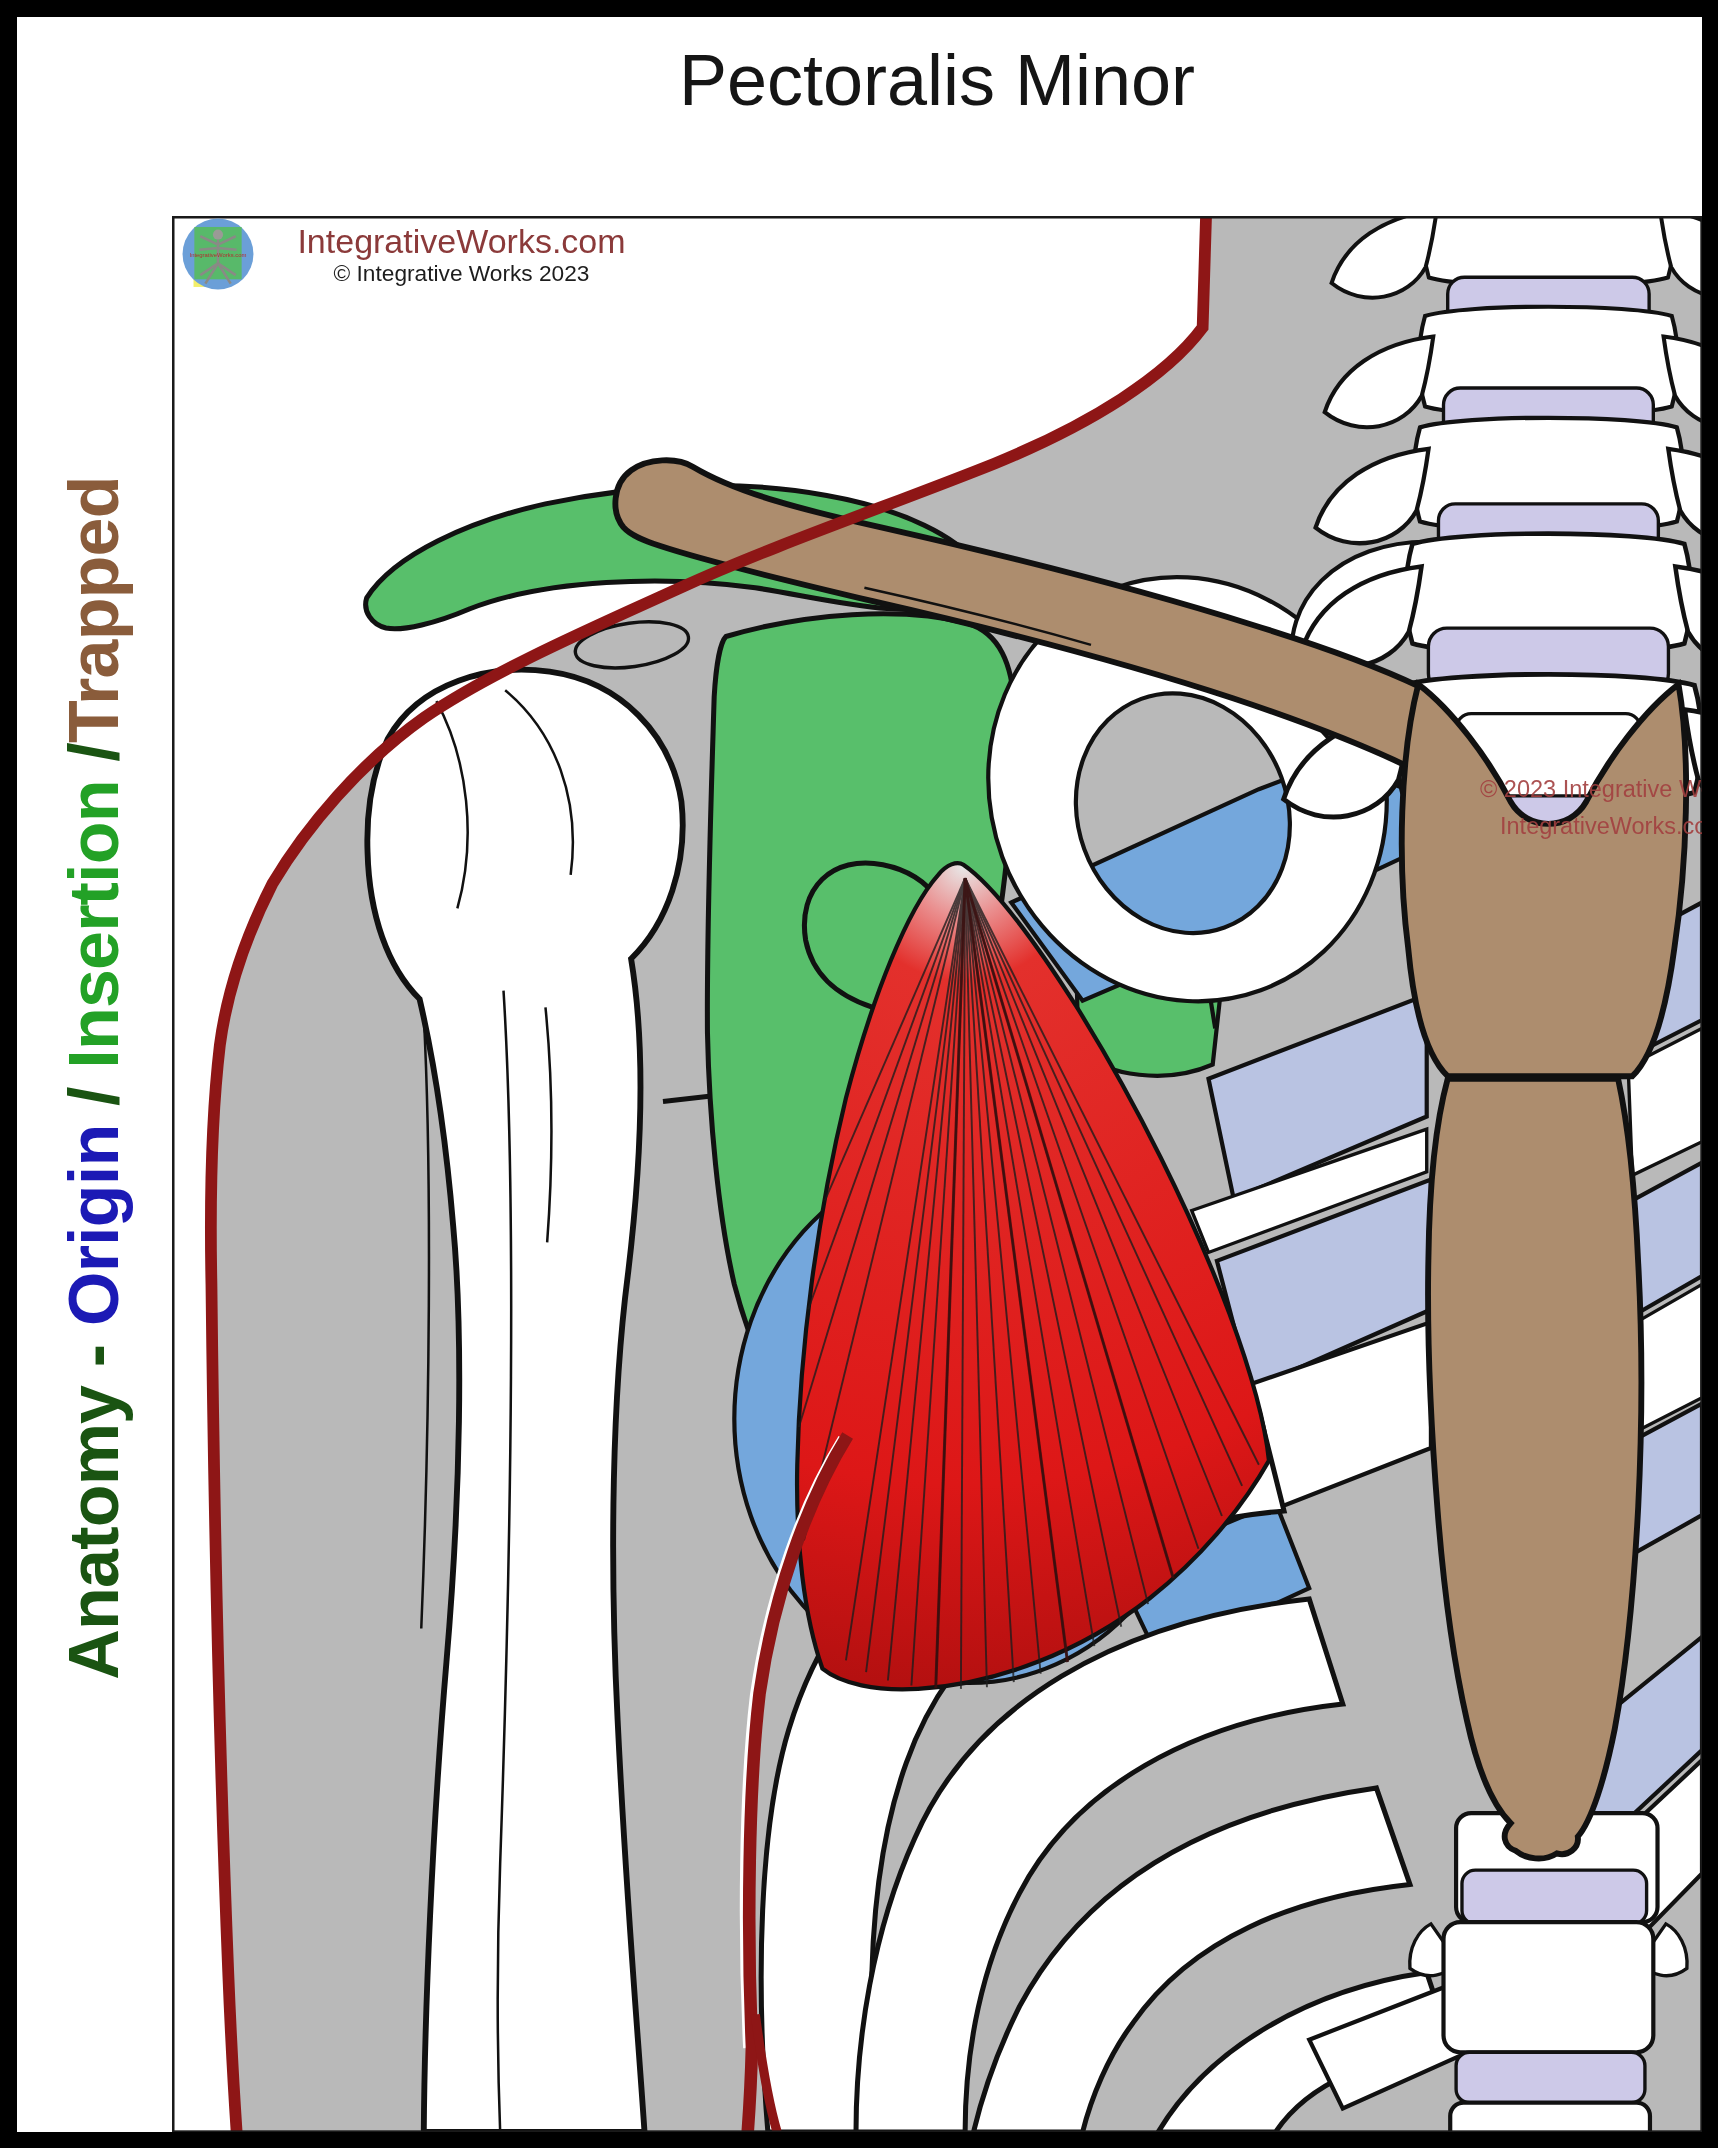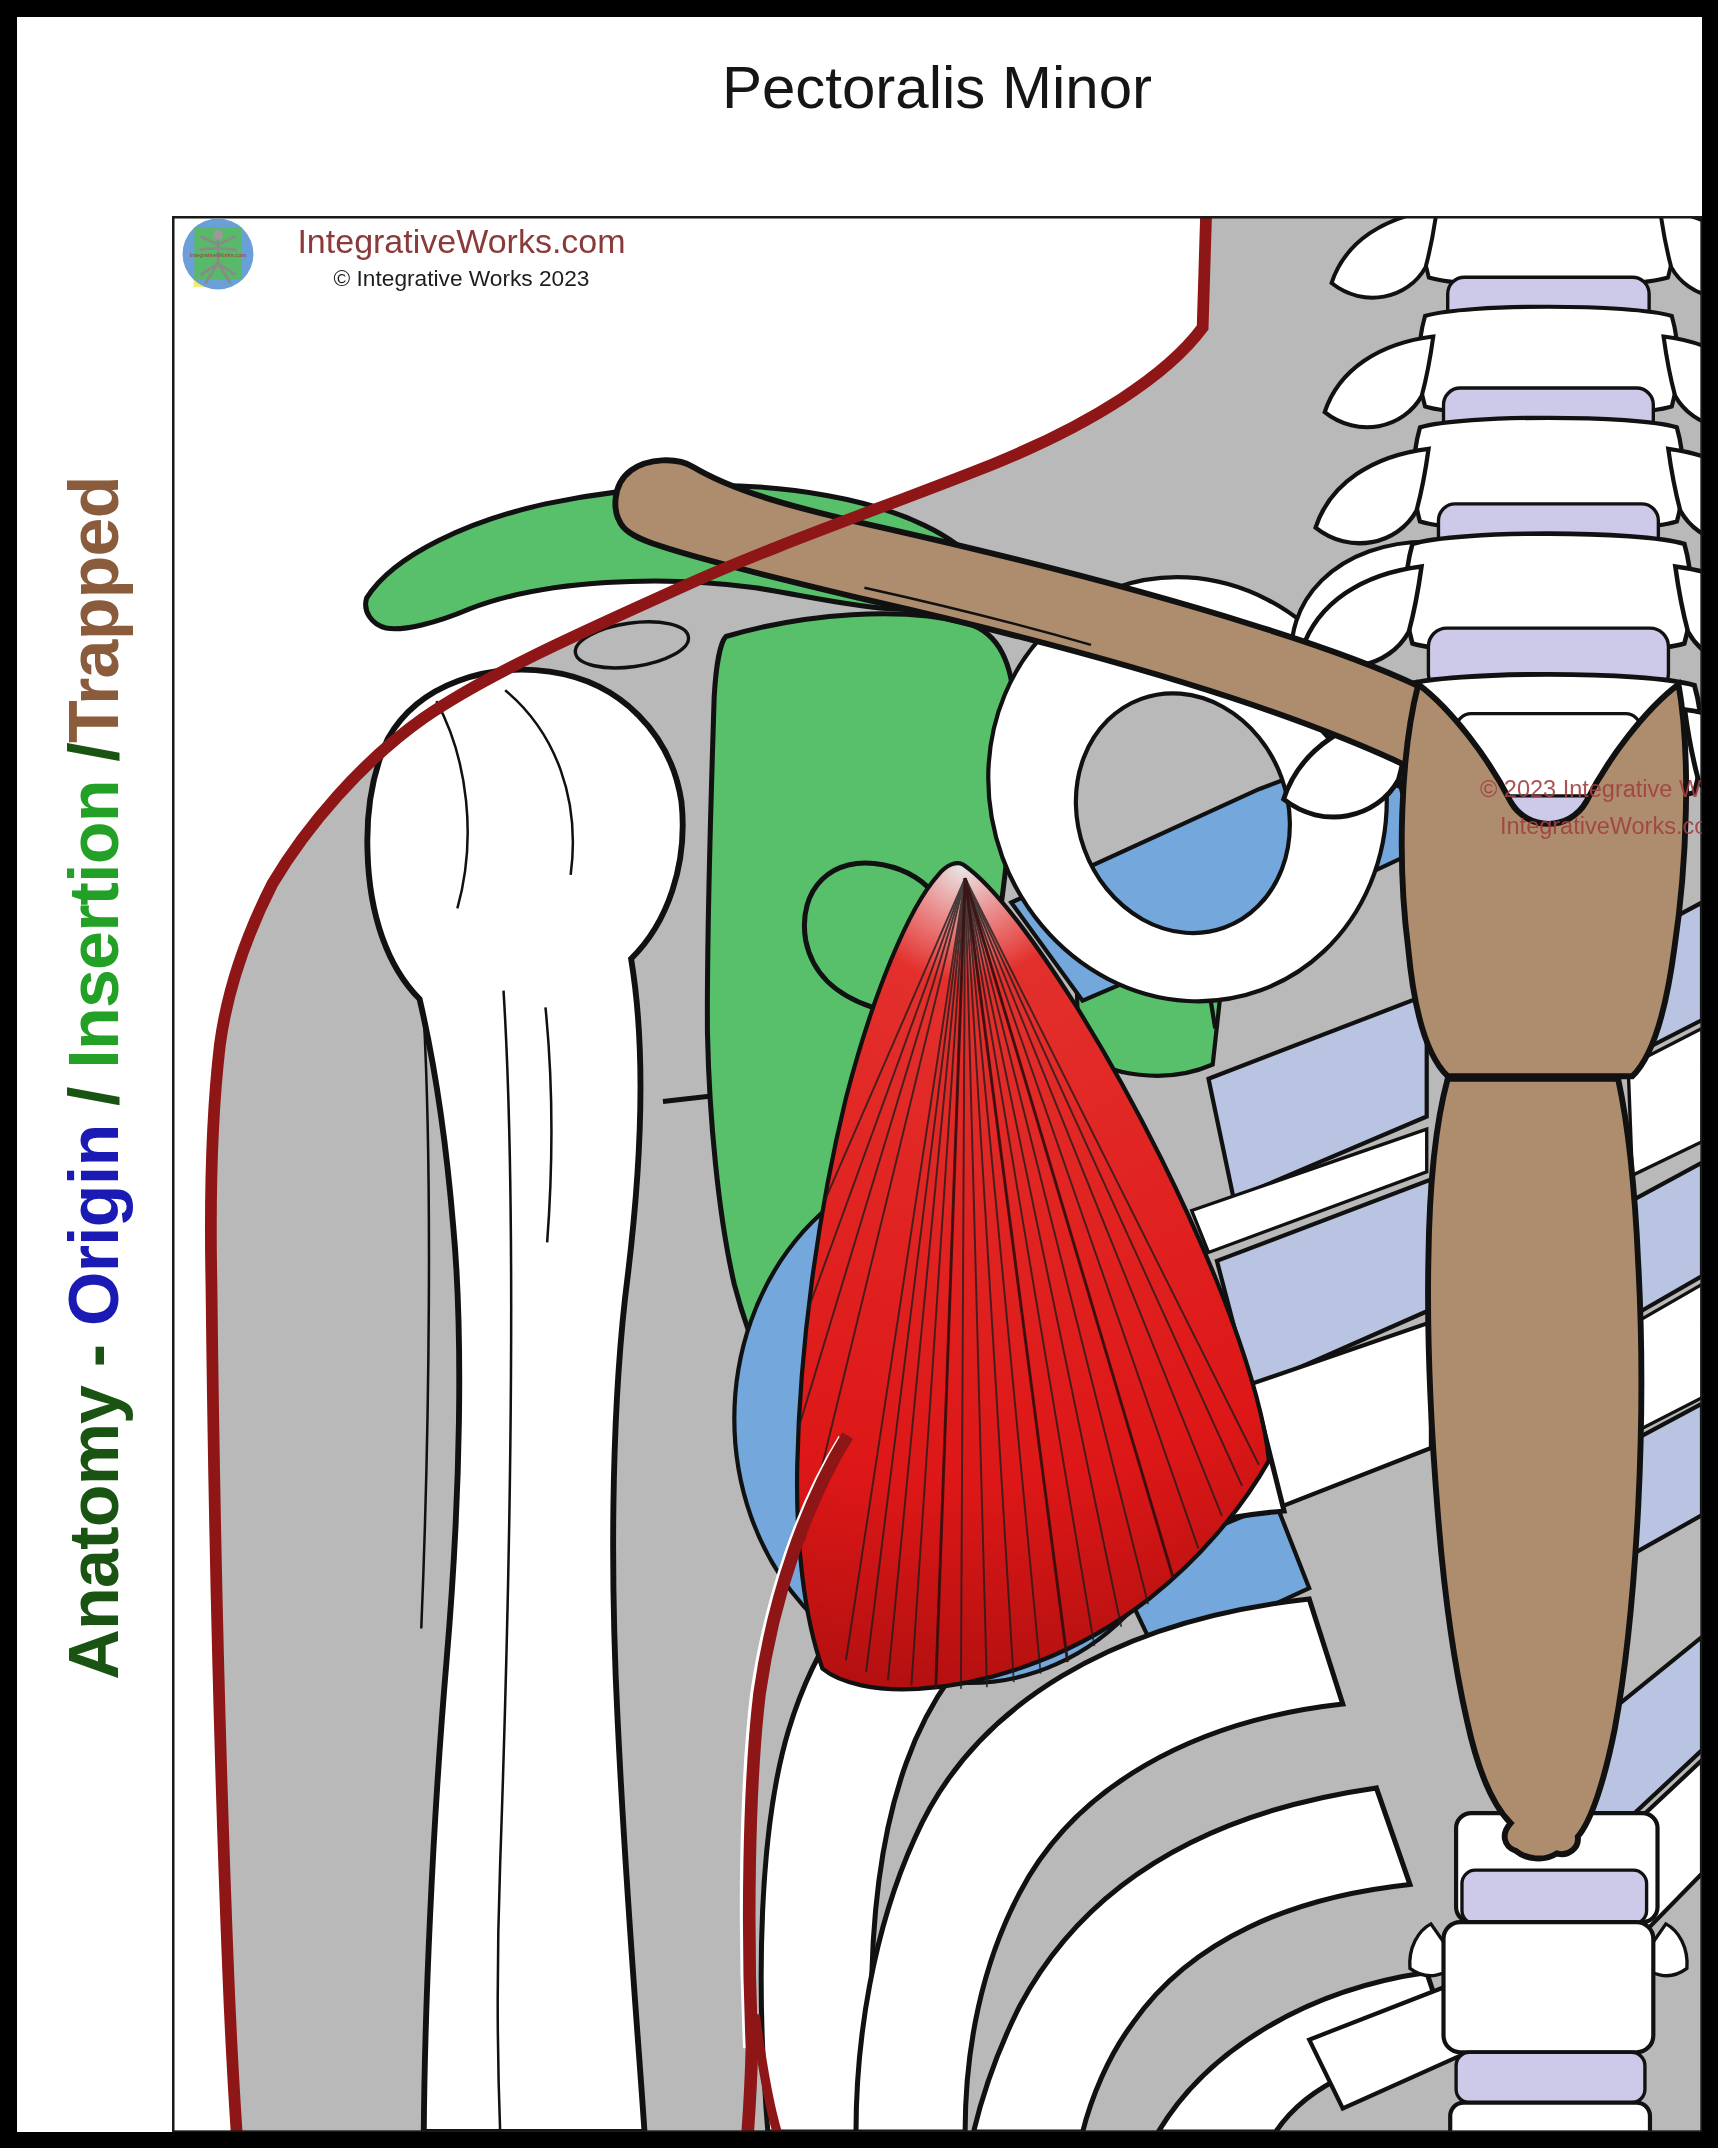--- a/index.html
+++ b/index.html
@@ -1,24 +1,24 @@
 <!DOCTYPE html>
 <html style="font-size:13.4px"><head>
 <meta charset="utf-8">
 <style>
   html,body{margin:0;padding:0;background:#444;}
   .page{position:relative;width:1718px;height:2148px;background:#000;overflow:hidden;
         font-family:"Liberation Sans",sans-serif;}
   .sheet{position:absolute;left:17px;top:17px;width:1685px;height:2115px;background:#ffffff;}
   .hdr{position:absolute;left:172px;width:1530px;text-align:center;color:#151515;}
-  .title{top:56px;font-size:60px;line-height:1.05;}
+  .title{top:43px;font-size:72px;line-height:1.05;}
   .subtitle{top:128px;font-size:44px;line-height:1.05;}
   .brand{position:absolute;left:277px;top:223px;width:369px;text-align:center;}
   .brand-name{font-size:34px;color:#8b3a3a;line-height:1.1;}
-  .brand-copy{font-size:22.7px;color:#1d1d1d;margin-top:5px;}
+  .brand-copy{font-size:22.7px;color:#1d1d1d;}
   .logo{position:absolute;left:180px;top:216px;width:76px;height:76px;}
   .panel{position:absolute;left:172px;top:216px;width:1530px;height:1916px;background:#fff;
          border-left:2.5px solid #1a1a1a;border-top:2.5px solid #1a1a1a;box-sizing:border-box;overflow:hidden;}
   .panel svg{position:absolute;left:-2.5px;top:-2.5px;width:1530px;height:1916px;}
   .side-label{position:absolute;left:11.7px;top:217px;width:164px;height:1722px;
               display:flex;align-items:center;justify-content:center;}
   .side-label .rot{transform:rotate(-90deg);white-space:pre;font-size:70px;font-weight:bold;letter-spacing:-0.8px;}
   .watermark{position:absolute;left:1478px;top:769px;width:223px;overflow:hidden;
              color:#a34040;font-size:23.5px;line-height:37px;opacity:.9;}
   .watermark .l2{padding-left:20px;white-space:nowrap;}

